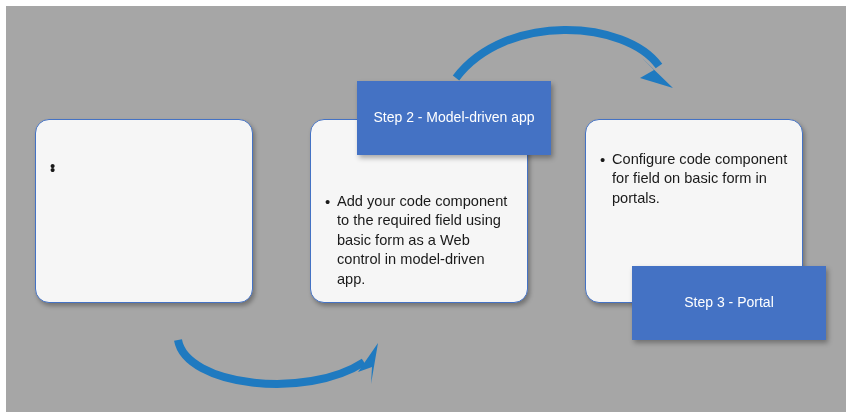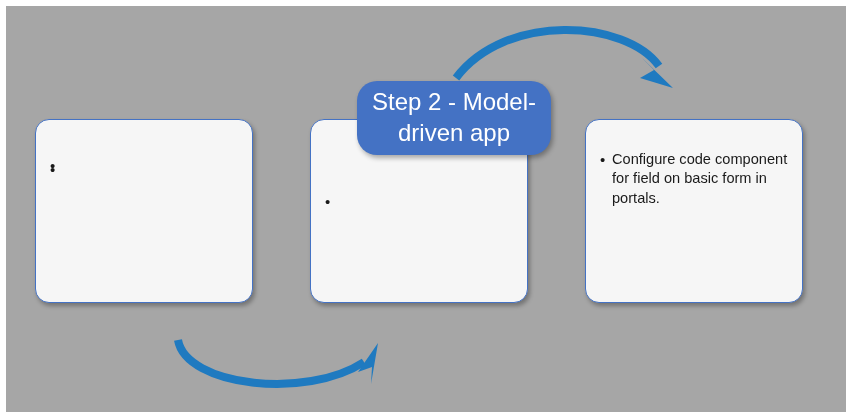--- a/index.html
+++ b/index.html
@@ -55,28 +55,28 @@
     position:absolute;
     left:0; top:-0.5px;
     font-size:15px;
     line-height:1.33;
   }
 
   
   .steplabel{
     position:absolute;
     background:#4472c4;
-    border-radius:20px;
+    border-radius:0;
     box-sizing:border-box;
     color:#ffffff;
     display:flex;
     align-items:center;
     justify-content:center;
     text-align:center;
-    font-size:24px;
+    font-size:14px;
     line-height:1.28;
     padding:4px 10px;
     box-shadow:2px 3px 5px rgba(0,0,0,0.32);
   }
 
   
   #card-1{ left:29px;  top:113px; width:218px; height:184px; }
   #card-2{ left:304px; top:113px; width:218px; height:184px; }
   #card-3{ left:579px; top:113px; width:218px; height:184px; }
 
@@ -115,28 +115,30 @@
         <li>
           <span class="bullet">•</span>
         </li>
       </ul>
     </div>
 
     <div class="card" id="card-2">
       <ul class="card-body">
         <li>
           <span class="bullet">•</span>
+          <span>Add your code component to the required field using basic form as a Web control in model-driven app.</span>
         </li>
       </ul>
     </div>
     <div class="steplabel" id="step-2">Step 2 - Model-driven app</div>
 
     <div class="card" id="card-3">
       <ul class="card-body">
         <li>
           <span class="bullet">•</span>
           <span>Configure code component for field on basic form in portals.</span>
         </li>
       </ul>
     </div>
+    <div class="steplabel" id="step-3">Step 3 - Portal</div>
 
   </div>
 </div>
 
 </body></html>

